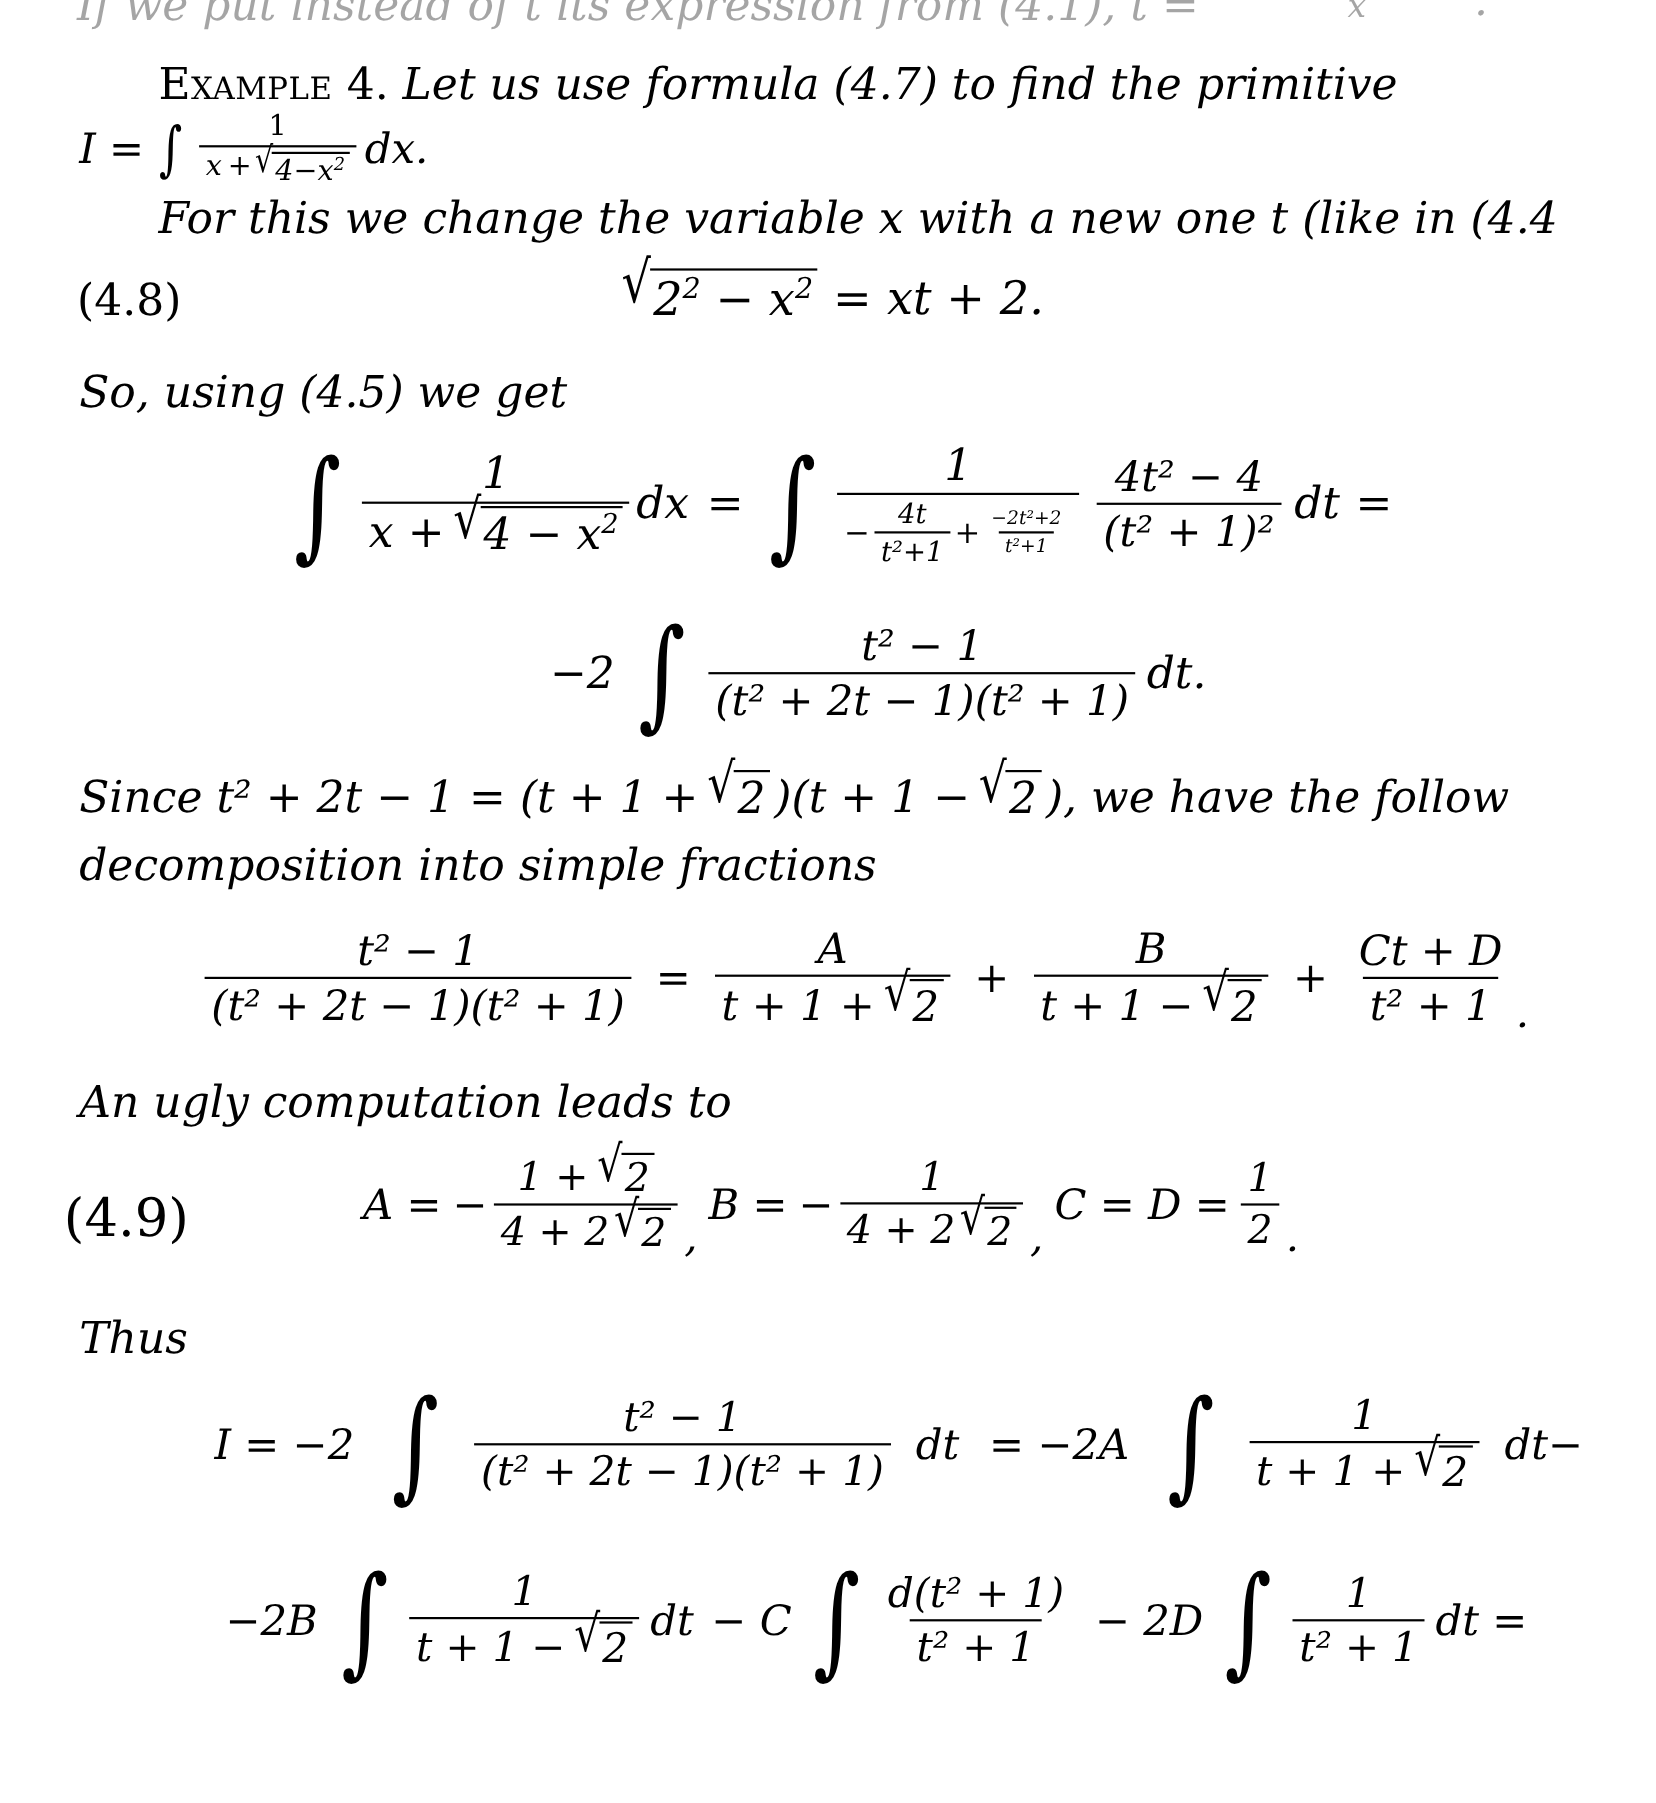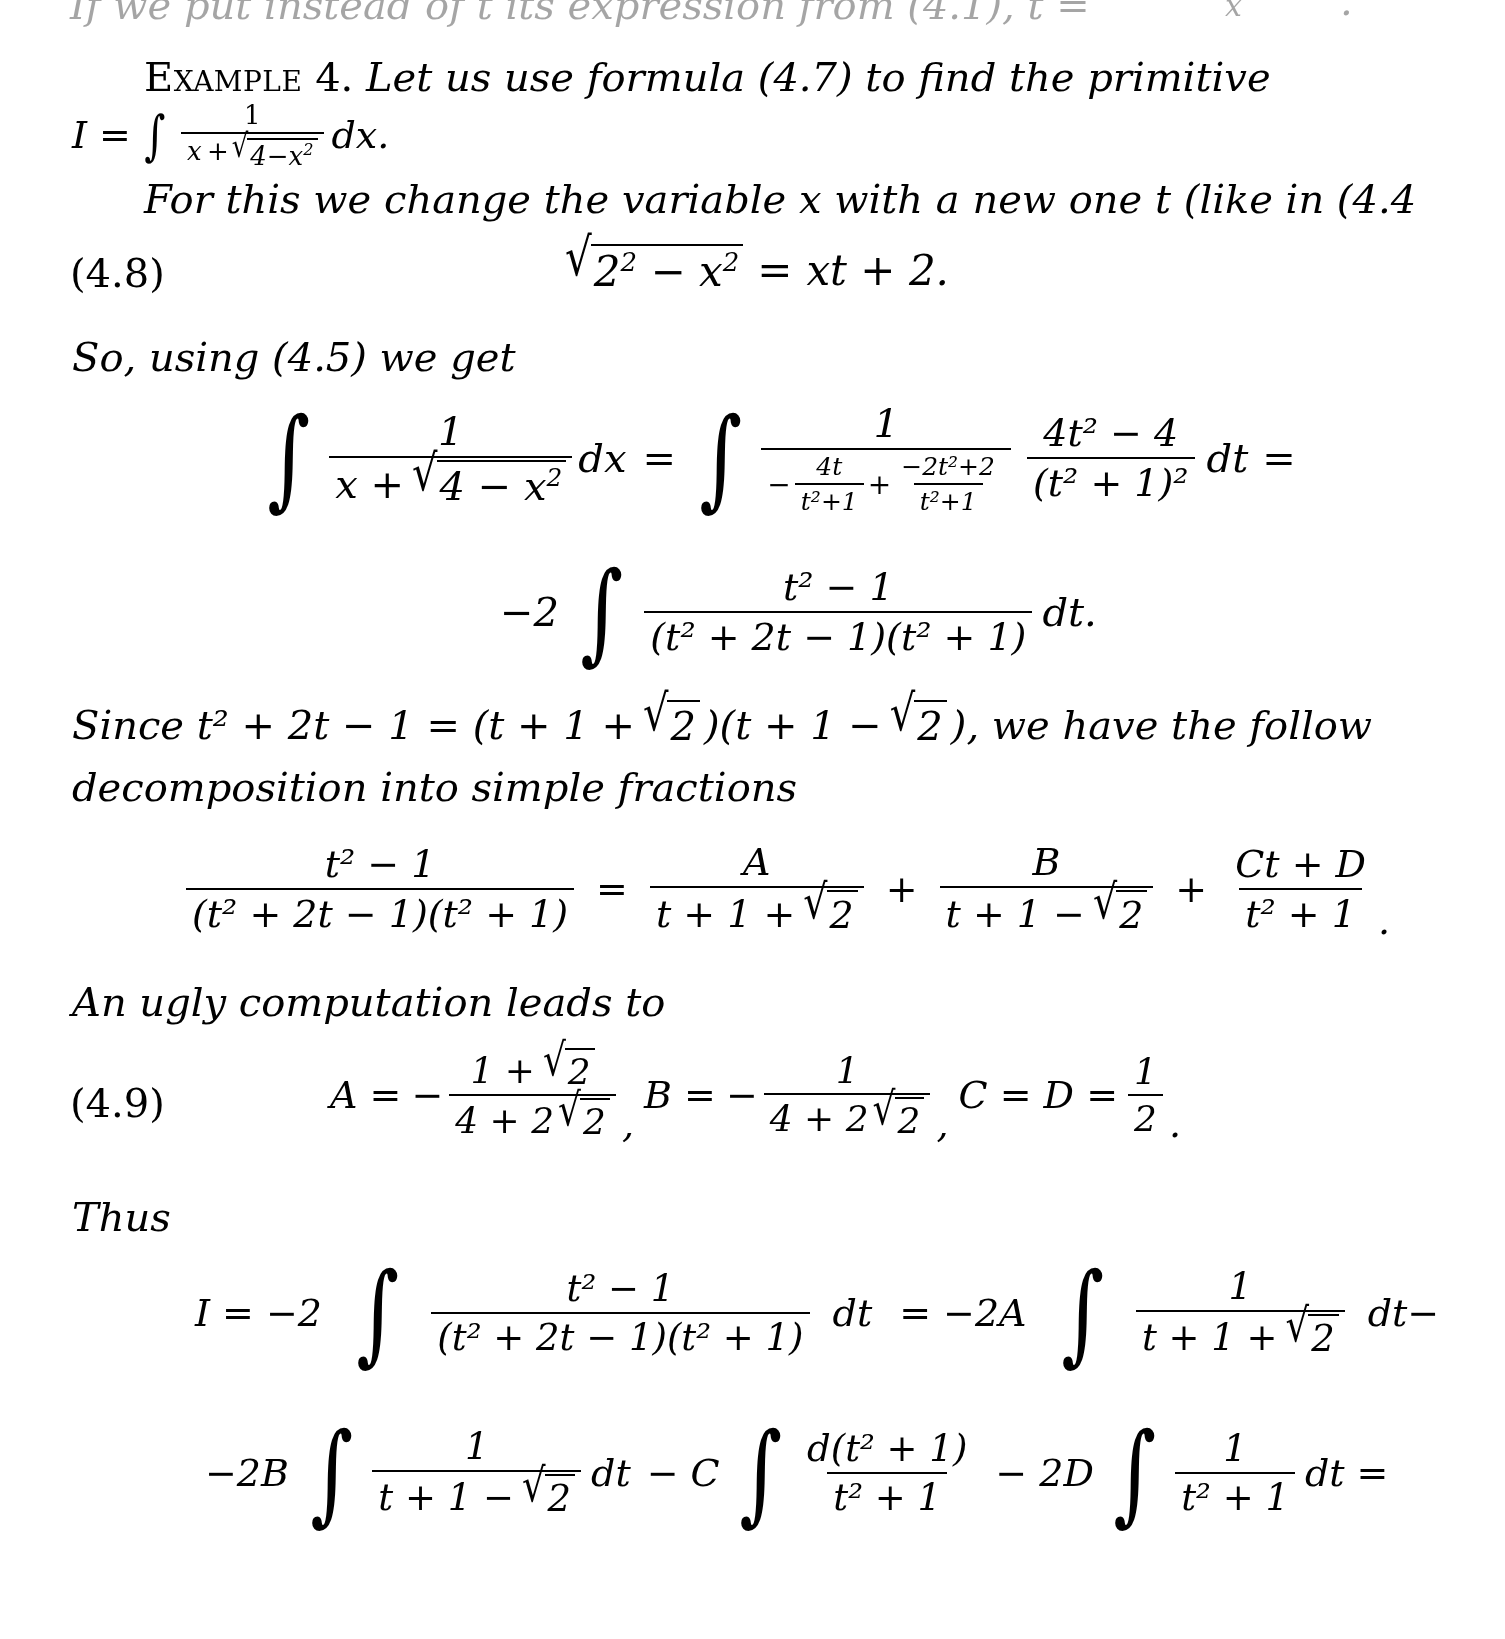--- a/index.html
+++ b/index.html
@@ -157,21 +157,21 @@
 
     <span class="frac" style="font-size:40px; margin-left:12px;">
       <span class="num">1</span>
       <span class="den row" style="font-size:28px;">
         <span>−</span>
         <span class="frac" style="font-size:25px; margin:0 4px;">
           <span class="num">4t</span>
           <span class="den">t²+1</span>
         </span>
         <span>+</span>
-        <span class="frac" style="font-size:25px; margin:0 4px;">
+        <span class="frac" style="font-size:17px; margin:0 4px;">
           <span class="num">−2t²+2</span>
           <span class="den">t²+1</span>
         </span>
       </span>
     </span>
 
     <span class="frac" style="font-size:38px; margin-left:10px;">
       <span class="num"><span>4t² − 4</span></span>
       <span class="den"><span>(t² + 1)²</span></span>
     </span>
@@ -240,21 +240,21 @@
 
     <span class="frac" style="font-size:38px;">
       <span class="num">Ct + D</span>
       <span class="den">t² + 1</span>
     </span>
     <span style="align-self:flex-end; margin-bottom:-6px;">.</span>
   </div>
 
   <div class="abs para" style="left:72px; top:975px;">An ugly computation leads to</div>
 
-  <div class="abs" style="left:70px; top:1080px; font-size:40px;">(4.9)</div>
+  <div class="abs" style="left:58px; top:1080px; font-size:48px;">(4.9)</div>
 
   <div class="abs row" style="left:330px; top:1048px; font-size:38px; font-style:italic;">
     <span>A =</span>
     <span style="margin-left:10px;">−</span>
     <span class="frac" style="font-size:36px;">
       <span class="num row">
         <span>1 +</span>
         <span class="sqrt" style="margin-left:8px; font-size:36px;">
           <span class="radical">√</span>
           <span class="rad-body">2</span>

